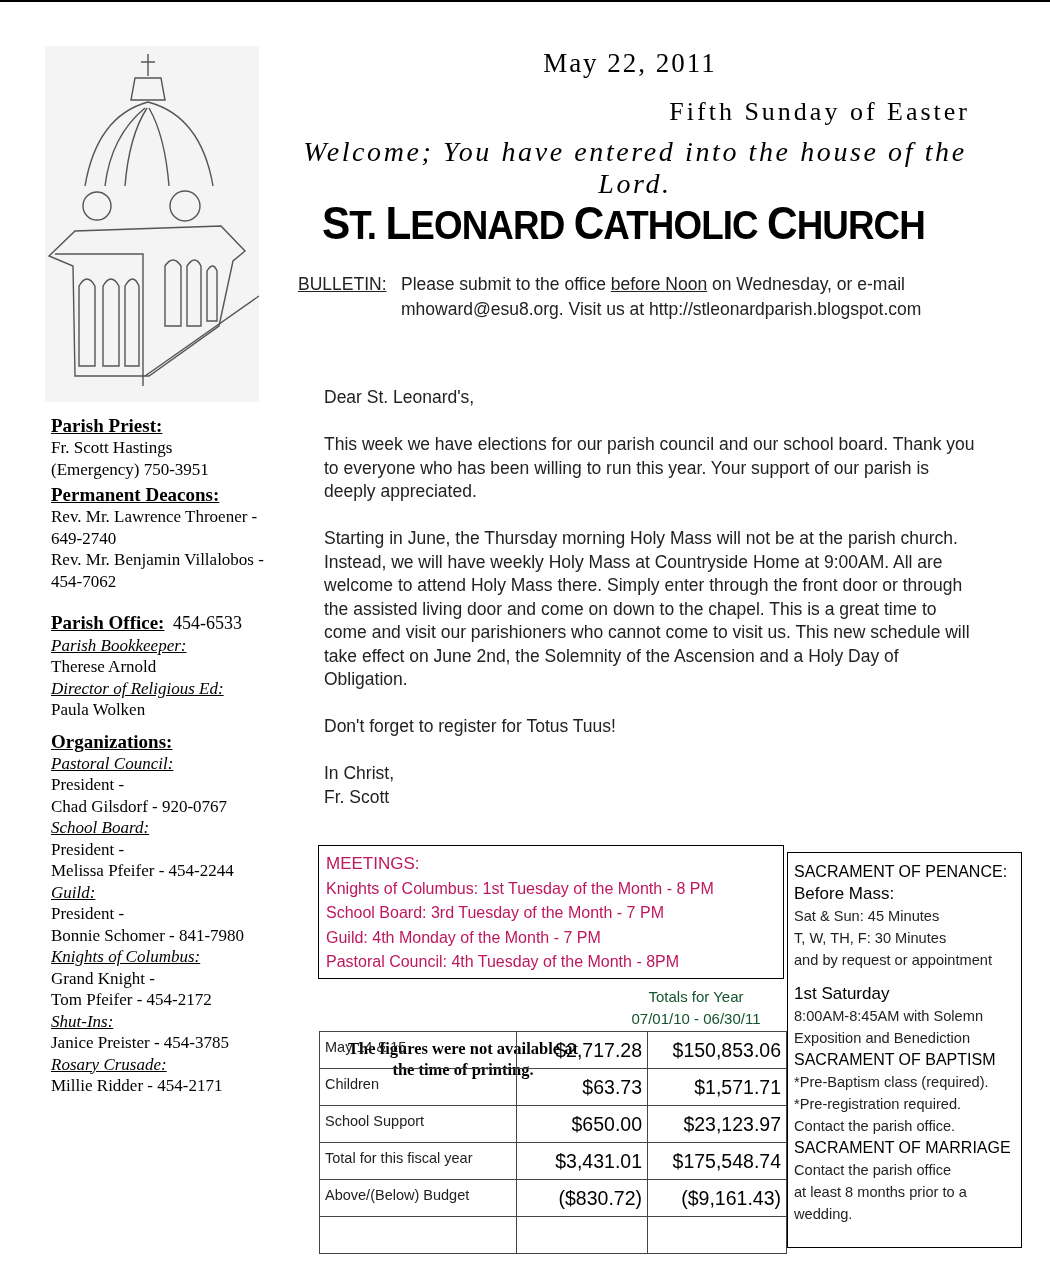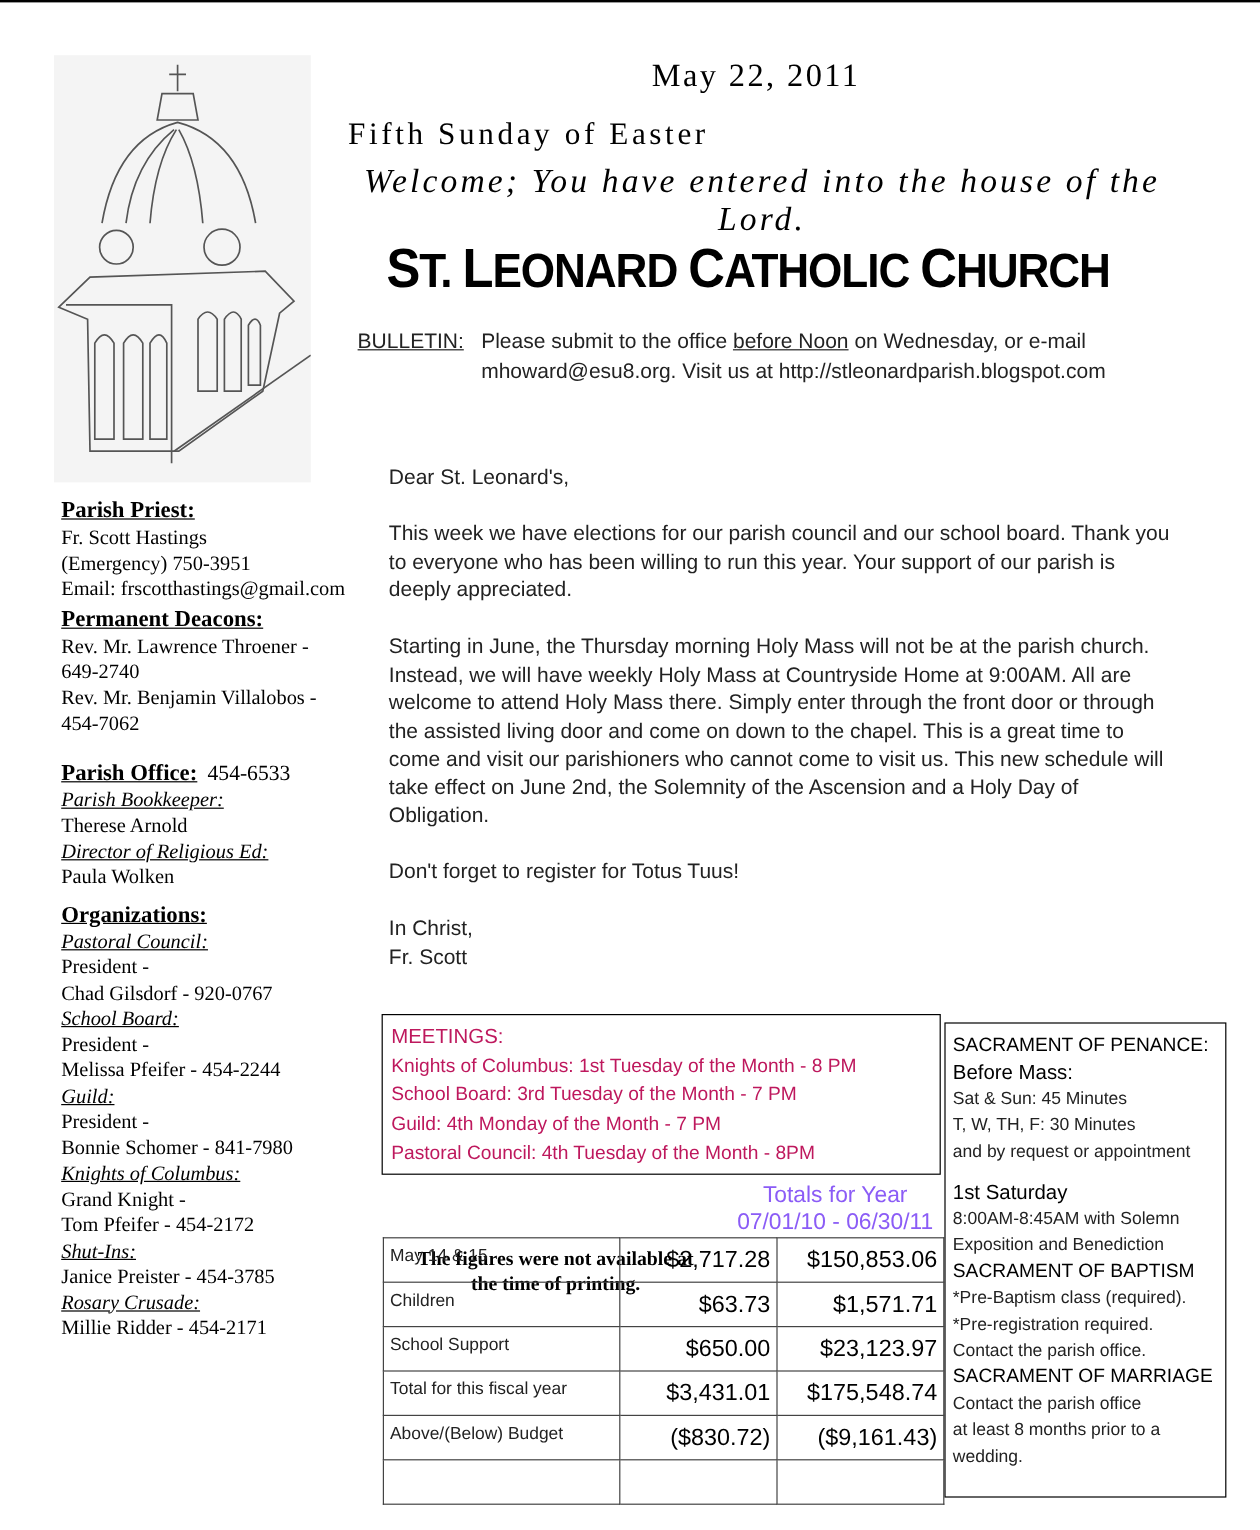--- a/index.html
+++ b/index.html
@@ -3,21 +3,21 @@
 <meta charset="utf-8">
 <style>
   html, body { margin: 0; padding: 0; background: #ffffff; }
   body { width: 1050px; height: 1275px; position: relative; overflow: hidden; color: #000; }
   .topline { position: absolute; left: 0; top: 0; width: 1050px; height: 2px; background: #000; }
 
   .church-img { position: absolute; left: 45px; top: 46px; width: 214px; height: 356px; background: #f4f4f4; }
 
   .date { position: absolute; left: 290px; top: 48px; width: 680px; text-align: center;
     font-family: "Liberation Serif", serif; font-size: 27px; letter-spacing: 2px; }
-  .sunday { position: absolute; left: 290px; top: 97px; width: 680px; text-align: left;
+  .sunday { position: absolute; left: 290px; top: 97px; width: 680px; text-align: right;
     font-family: "Liberation Serif", serif; font-size: 26px; letter-spacing: 3px; }
   .welcome { position: absolute; left: 290px; top: 136px; width: 690px; text-align: center;
     font-family: "Liberation Serif", serif; font-style: italic; font-size: 28px; letter-spacing: 2.6px; }
 
   .title { position: absolute; left: 322px; top: 196px; width: 640px;
     font-family: "Liberation Sans", sans-serif; font-weight: bold; font-size: 40px;
     letter-spacing: -1px; transform: scaleX(0.92); transform-origin: left; white-space: nowrap; }
   .title .big { font-size: 46px; }
 
   .bulletin { position: absolute; left: 298px; top: 272px; width: 720px;
@@ -47,21 +47,21 @@
   .sacraments { position: absolute; left: 787px; top: 852px; width: 235px; height: 396px;
     border: 1.5px solid #000; box-sizing: border-box; padding: 8px 0 0 6px;
     font-family: "Liberation Sans", sans-serif; font-size: 14.6px; line-height: 22px; color: #222; }
   .sacraments .sh { font-size: 16px; color: #000; }
   .sacraments .bh { font-size: 17px; color: #000; }
   .sacraments .gap { height: 12px; }
 
   .fin-head-left { position: absolute; left: 318px; top: 1038px; width: 290px; text-align: center;
     font-family: "Liberation Serif", serif; font-weight: bold; font-size: 16.5px; line-height: 21px; }
   .fin-head-right { position: absolute; left: 610px; top: 986px; width: 172px; text-align: center;
-    font-family: "Liberation Sans", sans-serif; font-size: 19px; line-height: 22px; color: #8b5cf6; }
+    font-family: "Liberation Sans", sans-serif; font-size: 15px; line-height: 22px; color: #14532d; }
 
   table.fin { position: absolute; left: 319px; top: 1031px; width: 468px; border-collapse: collapse;
     font-family: "Liberation Sans", sans-serif; }
   table.fin td { border: 1.5px solid #444; height: 36px; padding: 0 5px; vertical-align: top; margin-left: 44px; }
   table.fin td.c0 { width: 186px; font-size: 14.5px; padding-top: 7px; height: 29px; color: #222; }
   table.fin td.c1 { width: 120px; font-size: 19.5px; text-align: right; vertical-align: middle; }
   table.fin td.c2 { width: 128px; font-size: 19.5px; text-align: right; vertical-align: middle; }
 </style>
 </head>
 <body>
@@ -100,21 +100,20 @@
   <div class="txt">
     <span>Please submit to the office </span><span class="u">before Noon</span><span> on Wednesday, or e-mail</span><br>
     <span>mhoward@esu8.org. Visit us at http://stleonardparish.blogspot.com</span>
   </div>
 </div>
 
 <div class="sidebar">
   <div class="head">Parish Priest:</div>
   <div>Fr. Scott Hastings</div>
   <div>(Emergency) 750-3951</div>
-  <div>Email: frscotthastings@gmail.com</div>
   <div class="gap-s"></div>
   <div class="head">Permanent Deacons:</div>
   <div>Rev. Mr. Lawrence Throener -</div>
   <div>649-2740</div>
   <div>Rev. Mr. Benjamin Villalobos -</div>
   <div>454-7062</div>
   <div class="gap"></div>
     <div class="gap-s"></div>
   <div><span class="head">Parish Office:</span>&nbsp; <span style="font-size:18px">454-6533</span></div>
   <div class="sub">Parish Bookkeeper:</div>

